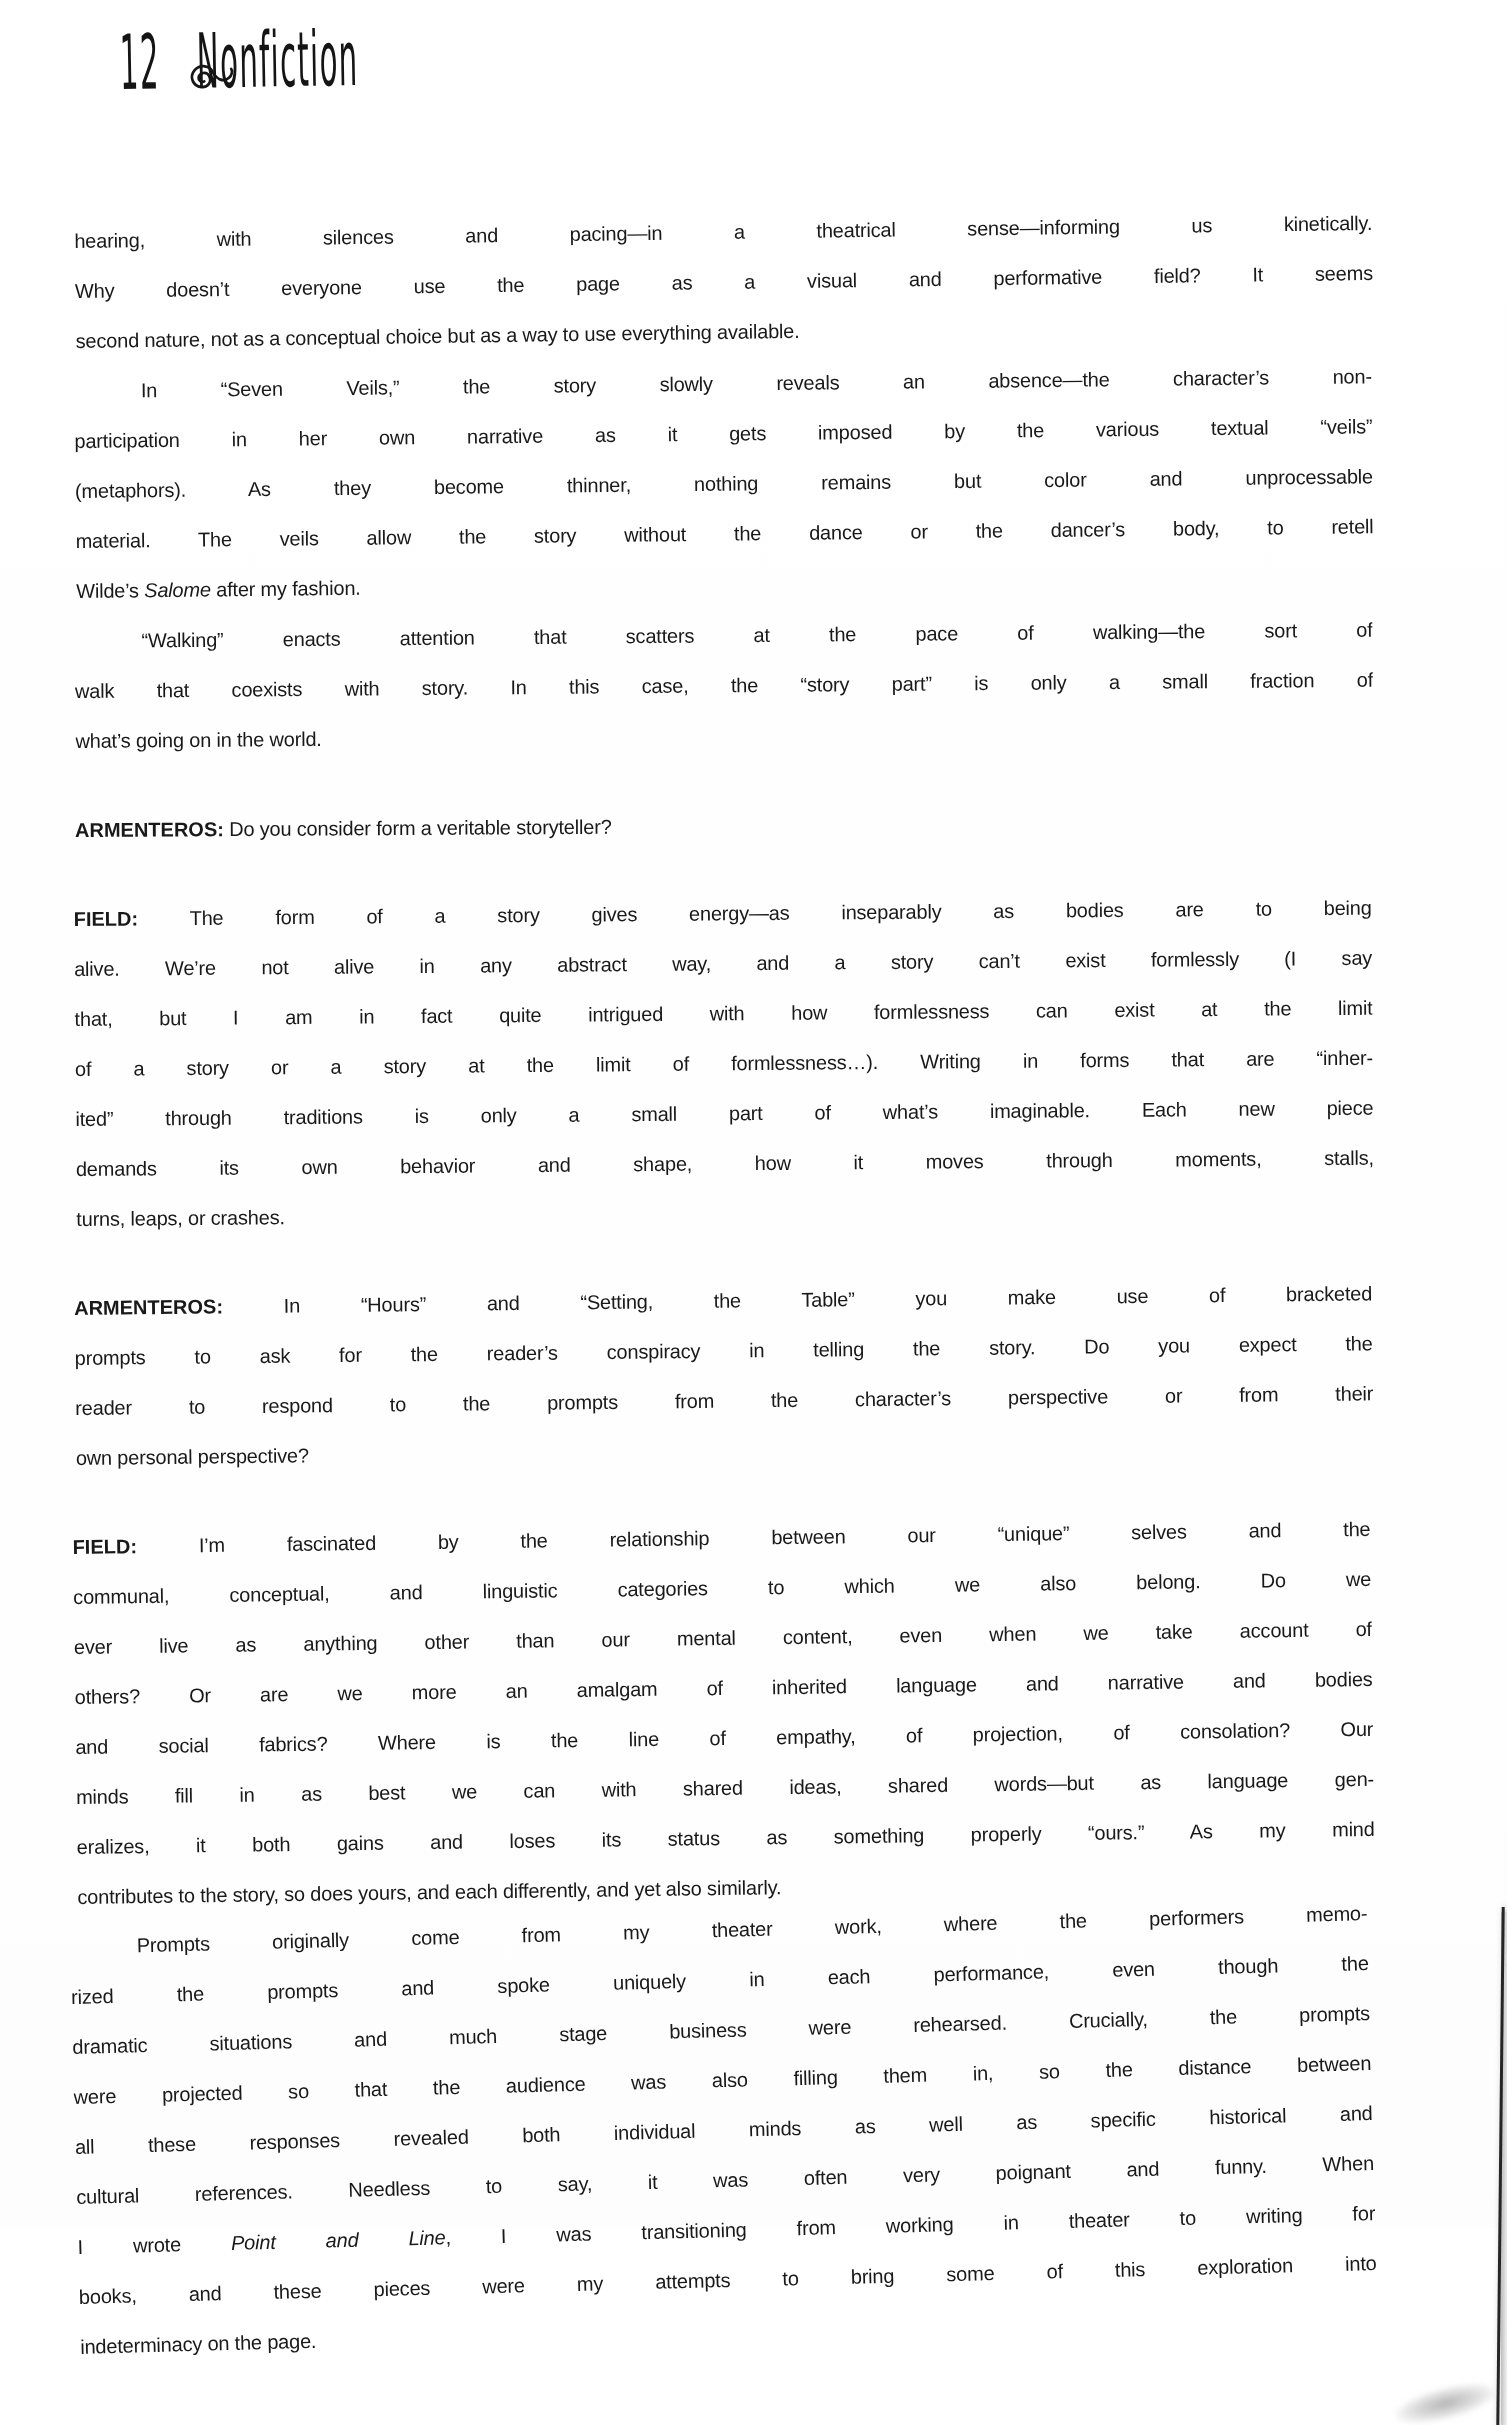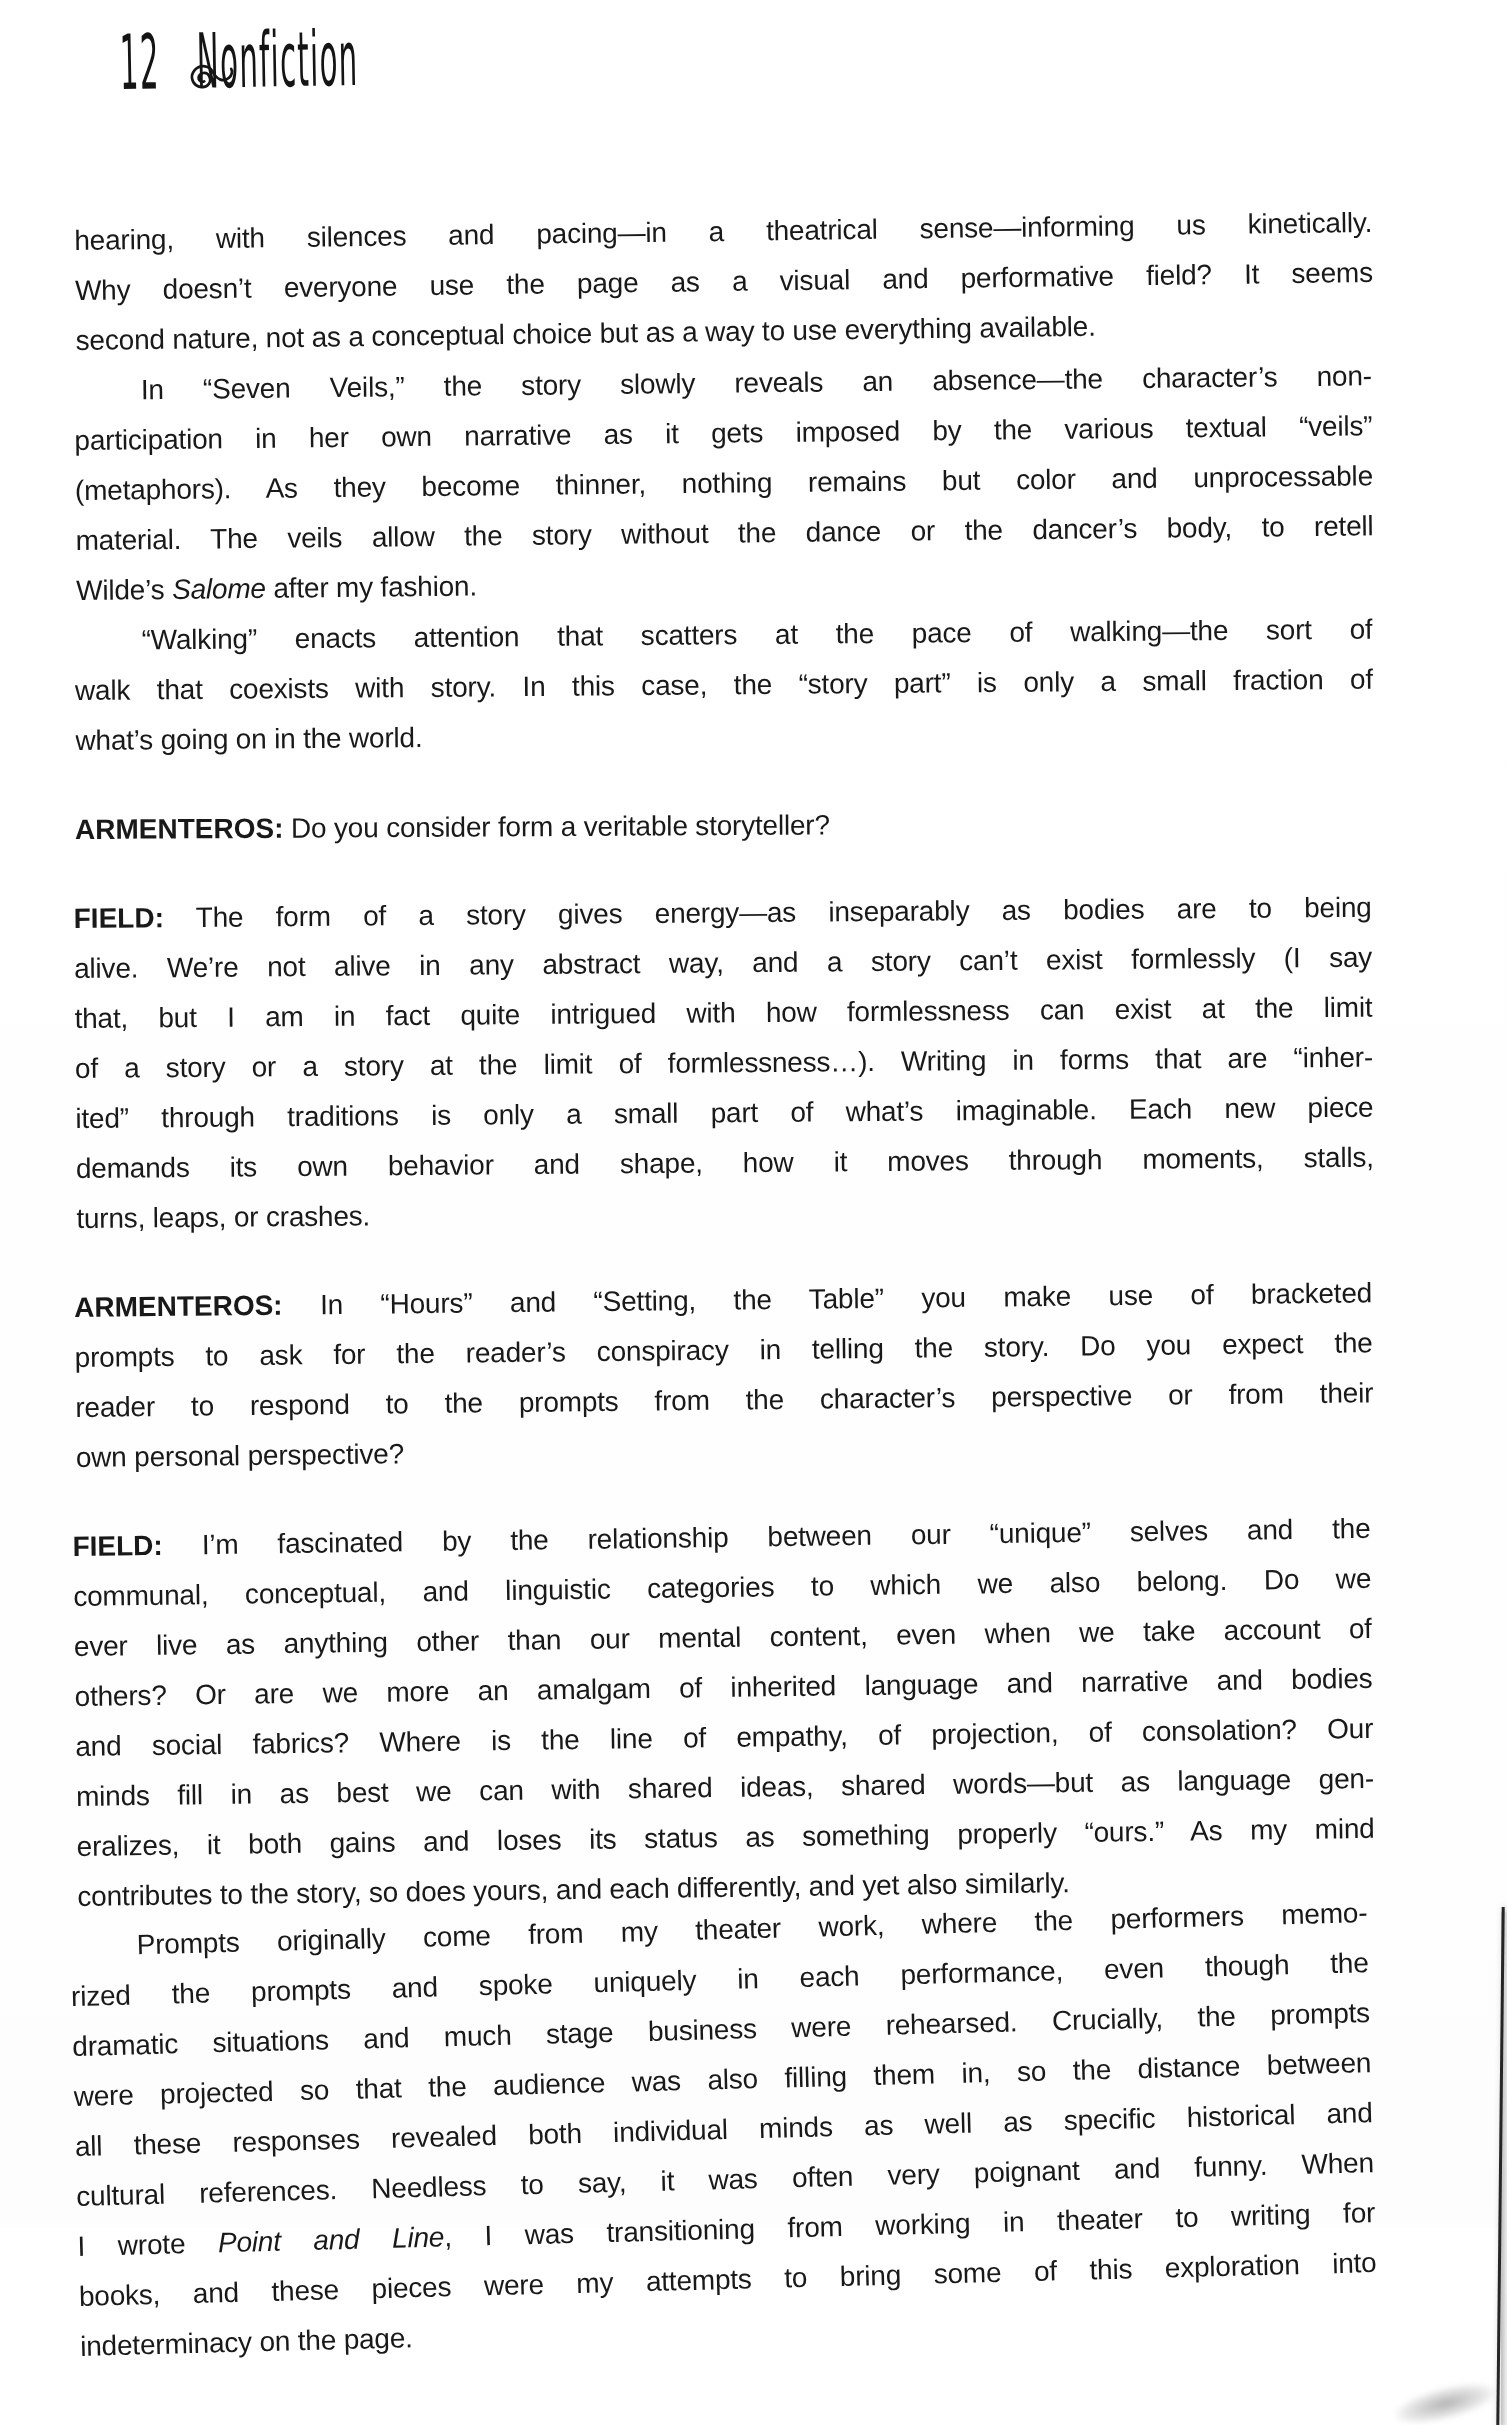--- a/index.html
+++ b/index.html
@@ -31,21 +31,21 @@
     transform-origin: left bottom;
     white-space: nowrap;
   }
   .runhead .htitle { margin-left: -39px; }
   .runhead .orn { margin: 0 0 8.6px 15.4px; }
 
   
   .text-block {
     position: absolute; left: 75px; top: 216px; width: 1298px;
     color: #191919;
-    font-size: 28px;
+    font-size: 20px;
     letter-spacing: -0.2px;
   }
   .para { transform-origin: 0 50%; }
   .para.gap { margin-top: 39px; }
   .para:nth-child(1) { transform: rotate(-0.8deg); }
   .para:nth-child(2) { transform: rotate(-0.65deg); }
   .para:nth-child(3) { transform: rotate(-0.5deg); }
   .para:nth-child(4) { transform: rotate(-0.35deg); }
   .para:nth-child(5) { transform: rotate(-0.5deg); }
   .para:nth-child(6) { transform: rotate(-0.65deg); }

